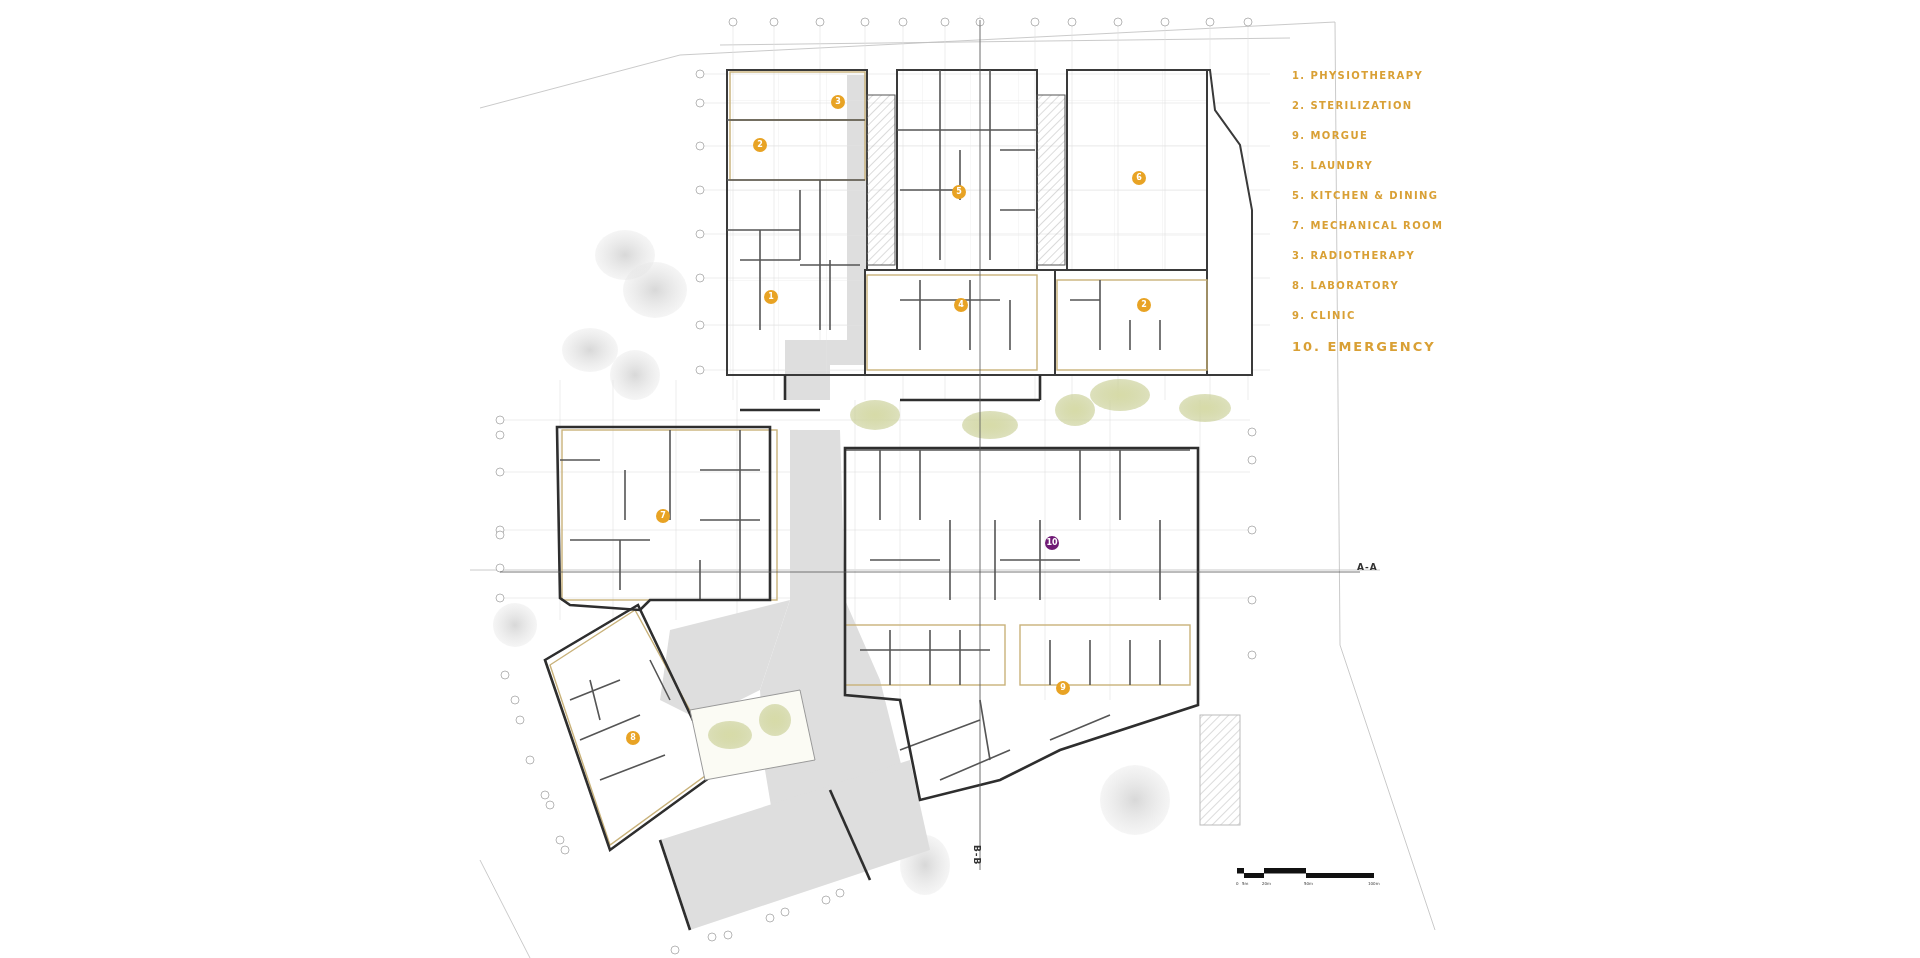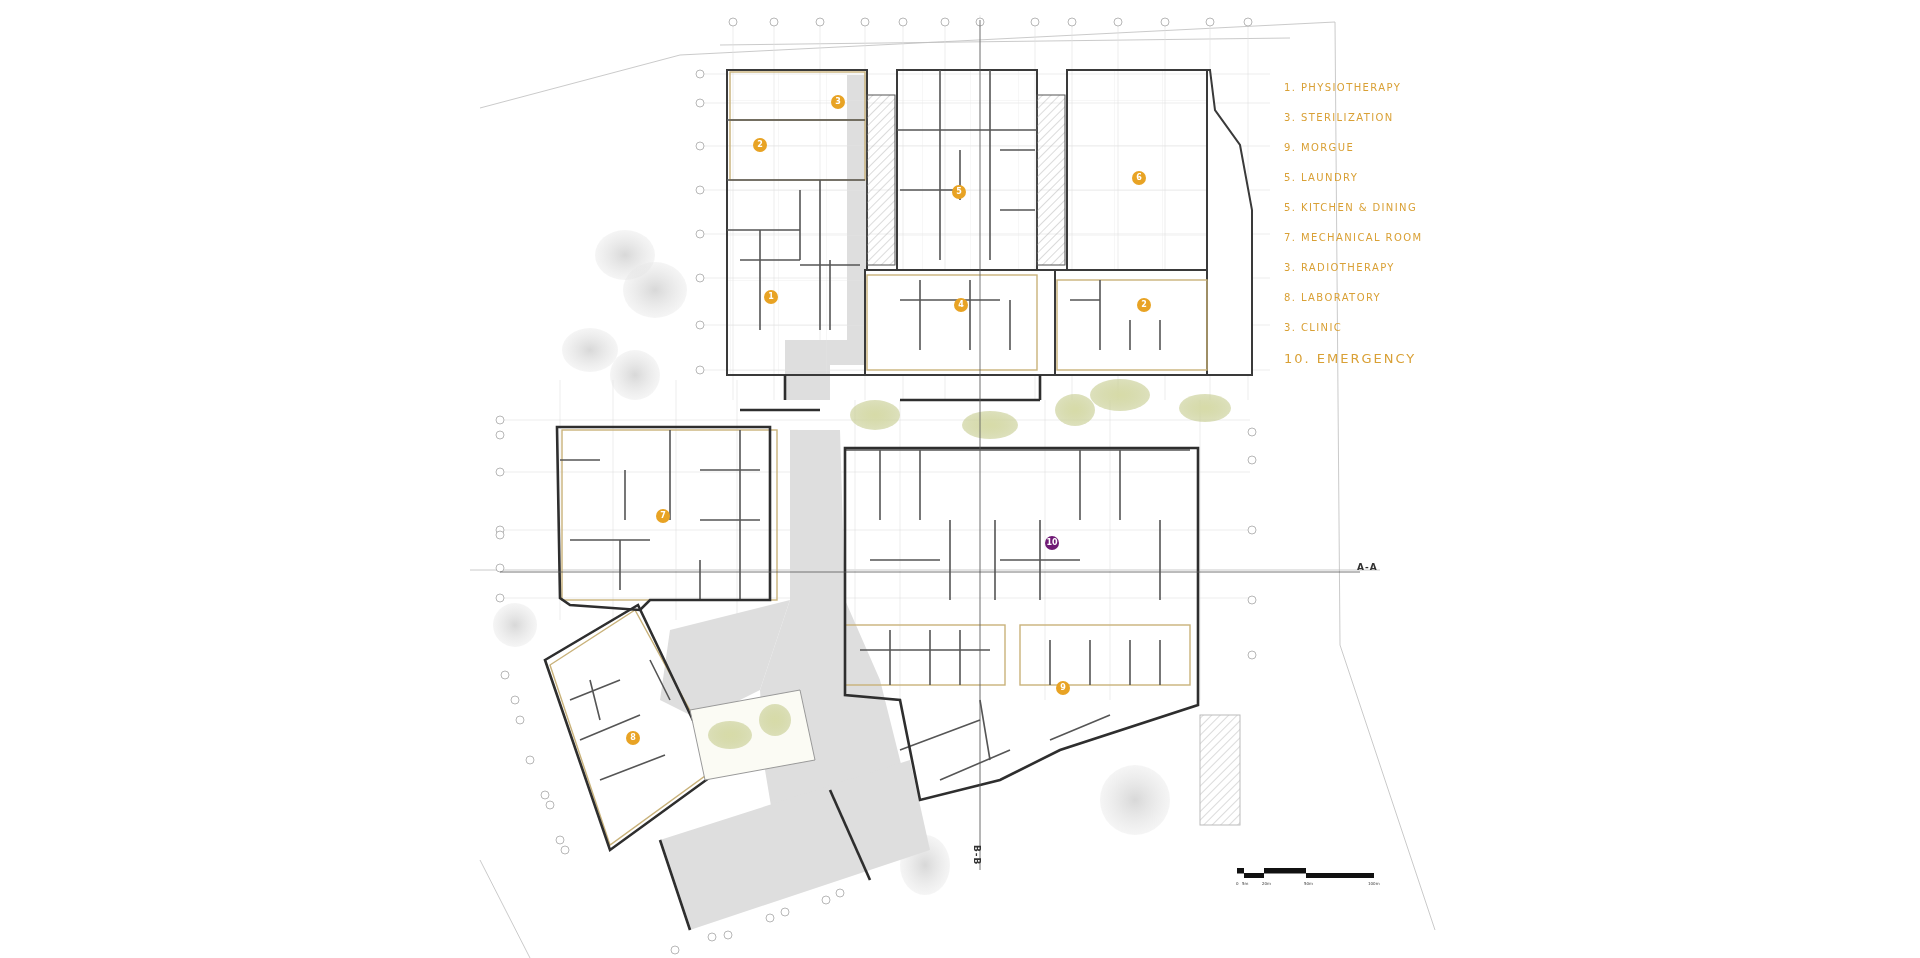--- a/index.html
+++ b/index.html
@@ -1,22 +1,22 @@
 <!DOCTYPE html>
 <html><head>
 <meta charset="utf-8">
 <style>
   html, body { margin: 0; padding: 0; background: #ffffff; }
   body { width: 1920px; height: 958px; position: relative; overflow: hidden;
          font-family: "DejaVu Sans", sans-serif; }
   #plan { position: absolute; left: 0; top: 0; width: 1920px; height: 958px; }
   .legend { position: absolute; left: 1280px; top: 70px; }
-  .legend-item { position: absolute; left: 4px; white-space: nowrap;
+  .legend-item { position: absolute; left: 12px; white-space: nowrap;
                  color: #d9a035; font-family: "DejaVu Sans", sans-serif;
-                 font-size: 10px; letter-spacing: 1.4px; font-weight: normal; margin-top: 12px; }
+                 font-size: 10px; letter-spacing: 1.4px; font-weight: bold; }
   .legend-item.big { font-size: 13px; letter-spacing: 2px; }
   .sec-label { position: absolute; font-size: 9px; font-weight: bold; color: #333;
                font-family: "DejaVu Sans", sans-serif; letter-spacing: 1px; }
   .scale-label { position: absolute; font-size: 4px; color: #333;
                  font-family: "DejaVu Sans", sans-serif; }
   .room-marker { position: absolute; width: 14px; height: 14px; border-radius: 50%;
                  background: #e8a324; color: #fff; font-size: 8px; font-weight: bold;
                  text-align: center; line-height: 14px; transform: translate(-50%, -50%);
                  font-family: "DejaVu Sans", sans-serif; }
 </style>
@@ -249,28 +249,28 @@
     <div class="room-marker" style="left: 959px; top: 192px; background: rgb(232, 163, 36);">5</div>
     <div class="room-marker" style="left: 1139px; top: 178px; background: rgb(232, 163, 36);">6</div>
     <div class="room-marker" style="left: 663px; top: 516px; background: rgb(232, 163, 36);">7</div>
     <div class="room-marker" style="left: 633px; top: 738px; background: rgb(232, 163, 36);">8</div>
     <div class="room-marker" style="left: 1063px; top: 688px; background: rgb(232, 163, 36);">9</div>
     <div class="room-marker" style="left: 1052px; top: 543px; background: #701a75;">10</div>
   </div>
 
 <div class="legend">
   <div class="legend-item" style="top:0px">1. PHYSIOTHERAPY</div>
-  <div class="legend-item" style="top:30px">3. STERILIZATION</div>
+  <div class="legend-item" style="top:30px">2. STERILIZATION</div>
   <div class="legend-item" style="top:60px">9. MORGUE</div>
   <div class="legend-item" style="top:90px">5. LAUNDRY</div>
   <div class="legend-item" style="top:120px">5. KITCHEN &amp; DINING</div>
   <div class="legend-item" style="top:150px">7. MECHANICAL ROOM</div>
   <div class="legend-item" style="top:180px">3. RADIOTHERAPY</div>
   <div class="legend-item" style="top:210px">8. LABORATORY</div>
-  <div class="legend-item" style="top:240px">3. CLINIC</div>
+  <div class="legend-item" style="top:240px">9. CLINIC</div>
   <div class="legend-item big" style="top:269px">10. EMERGENCY</div>
 </div>
 
 <div class="sec-label" style="left:1357px; top:562px;text-align:right;">A-A</div>
 <div class="sec-label" style="left:982px; top:845px; transform: rotate(90deg); transform-origin: left top;">B-B</div>
 
 <div>
   <span class="scale-label" style="left:1236px; top:881px;">0</span>
   <span class="scale-label" style="left:1242px; top:881px;">5m</span>
   <span class="scale-label" style="left:1262px; top:881px;">20m</span>

